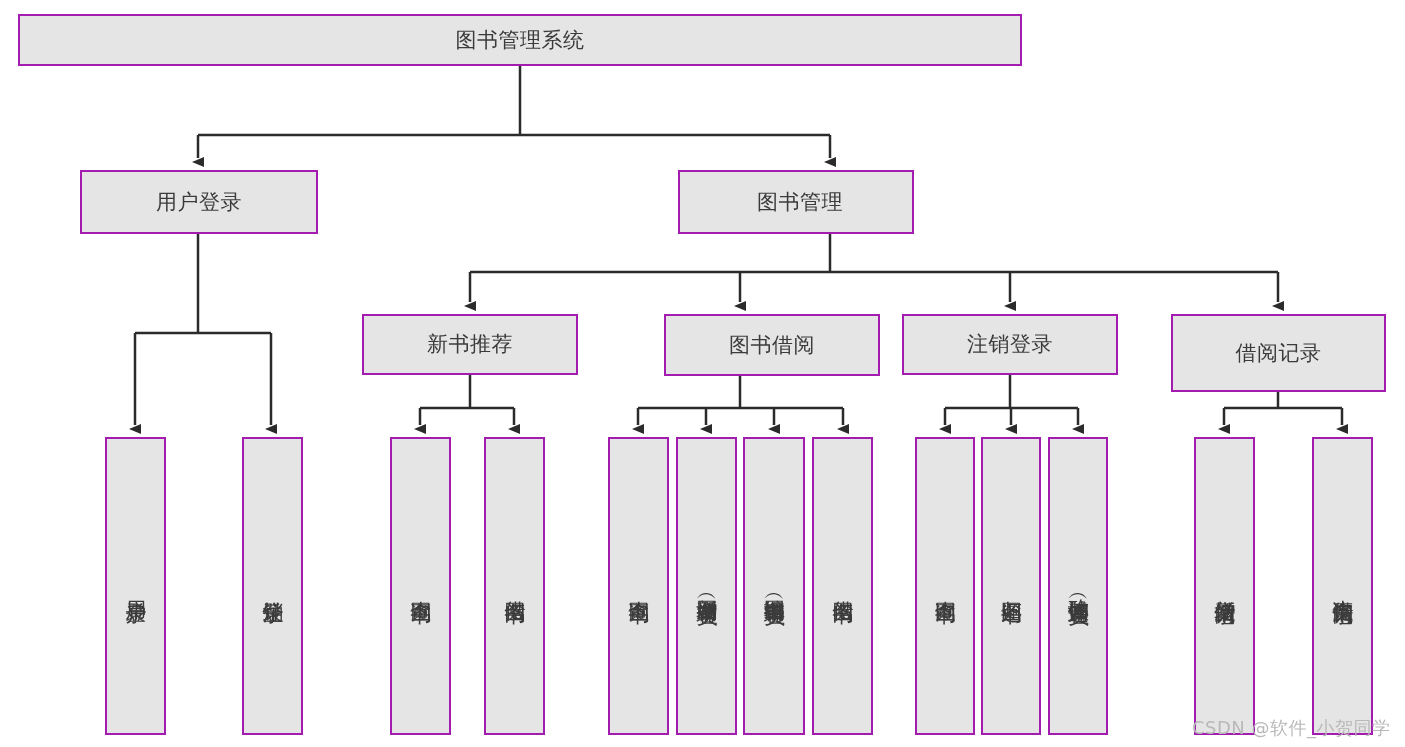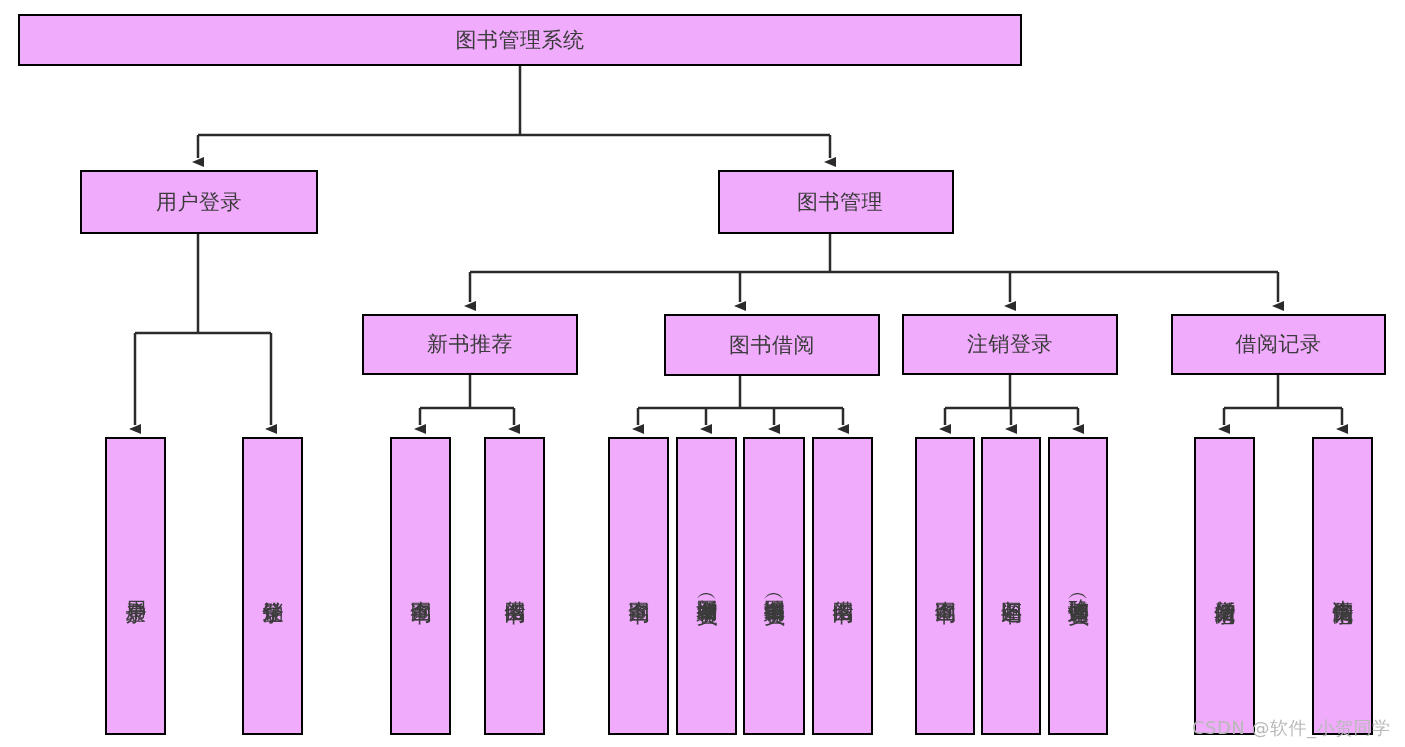--- a/index.html
+++ b/index.html
@@ -20,22 +20,22 @@
   #edges {
     position: absolute;
     left: 0;
     top: 0;
     width: 1405px;
     height: 747px;
   }
   .node {
     position: absolute;
     box-sizing: border-box;
-    border: 2px solid #000000;
-    background: #f0abfc;
+    border: 2px solid #a21caf;
+    background: #e5e5e5;
     color: #3b3b3b;
     display: flex;
     align-items: center;
     justify-content: center;
     z-index: 2;
   }
   .node-label {
     font-size: 21px;
     line-height: 1.05;
     letter-spacing: 0.5px;
@@ -127,34 +127,34 @@
     </g>
   </svg>
 
   <div class="node" style="left:18px; top:14px; width:1004px; height:52px;">
     <span class="node-label">图书管理系统</span>
   </div>
 
   <div class="node" style="left:80px; top:170px; width:238px; height:64px;">
     <span class="node-label">用户登录</span>
   </div>
-  <div class="node" style="left:718px; top:170px; width:236px; height:64px;padding-left:8px;">
+  <div class="node" style="left:678px; top:170px; width:236px; height:64px;padding-left:8px;">
     <span class="node-label">图书管理</span>
   </div>
 
   <div class="node" style="left:362px; top:314px; width:216px; height:61px;justify-content:center;">
     <span class="node-label">新书推荐</span>
   </div>
   <div class="node" style="left:664px; top:314px; width:216px; height:62px;">
     <span class="node-label">图书借阅</span>
   </div>
   <div class="node" style="left:902px; top:314px; width:216px; height:61px;">
     <span class="node-label">注销登录</span>
   </div>
-  <div class="node" style="left:1171px; top:314px; width:215px; height:61px;">
+  <div class="node" style="left:1171px; top:314px; width:215px; height:78px;">
     <span class="node-label">借阅记录</span>
   </div>
 
   <div class="node leaf" style="left:105px; top:437px; width:61px; height:298px;">
     <span class="node-label">用户登录</span>
   </div>
   <div class="node leaf" style="left:242px; top:437px; width:61px; height:298px;">
     <span class="node-label">注销登录</span>
   </div>
 

